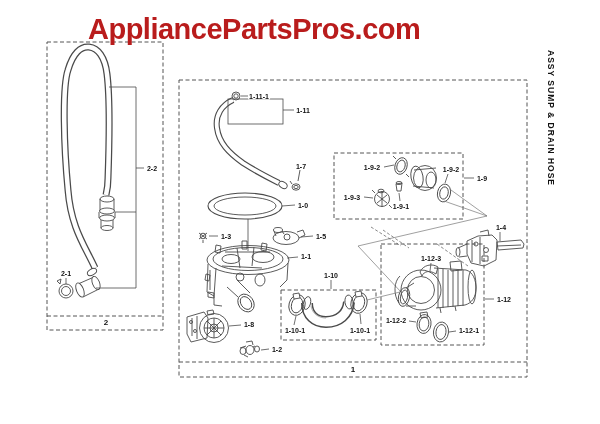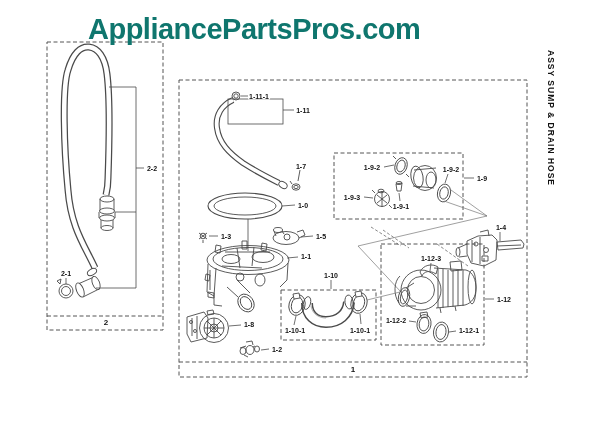--- a/index.html
+++ b/index.html
@@ -4,21 +4,21 @@
 <style>
   html,body{margin:0;padding:0;background:#fff;}
   .stage{
     position:relative;width:600px;height:424px;background:#fff;overflow:hidden;
     font-family:"Liberation Sans",sans-serif;
   }
   svg{position:absolute;left:0;top:0;}
   .watermark{
     position:absolute;left:88px;top:13px;
     font-size:29px;font-weight:bold;letter-spacing:-0.5px;
-    color:#0f766e;white-space:nowrap;z-index:5;
+    color:#b91c1c;white-space:nowrap;z-index:5;
   }
   .side-title{
     position:absolute;left:546px;top:50px;
     writing-mode:vertical-rl;text-orientation:mixed;
     font-size:8.5px;font-weight:bold;letter-spacing:1px;color:#111;
     white-space:nowrap;z-index:4;
   }
   .plabel{
     position:absolute;transform:translate(-50%,-50%);
     font-size:7px;font-weight:bold;color:#111;background:#fff;

